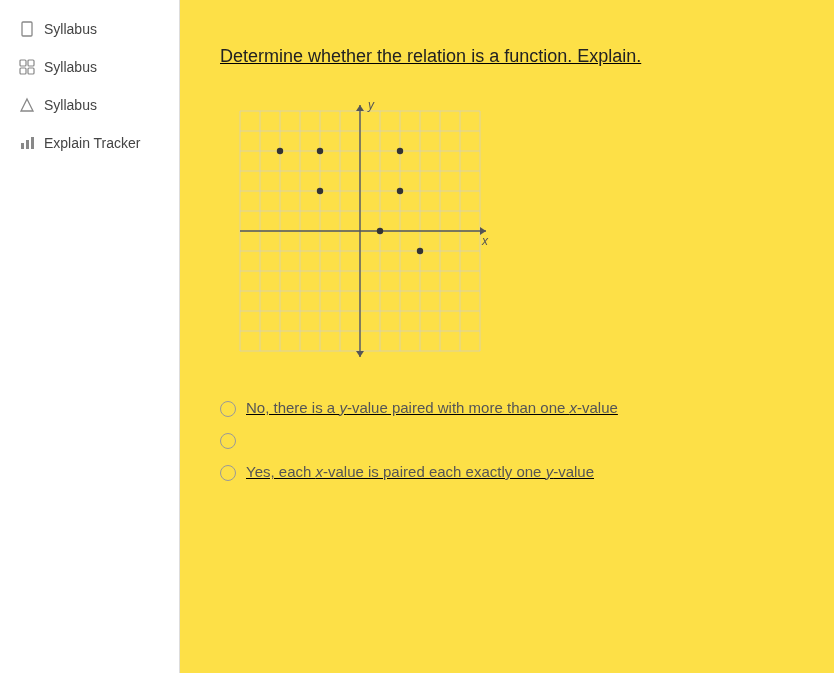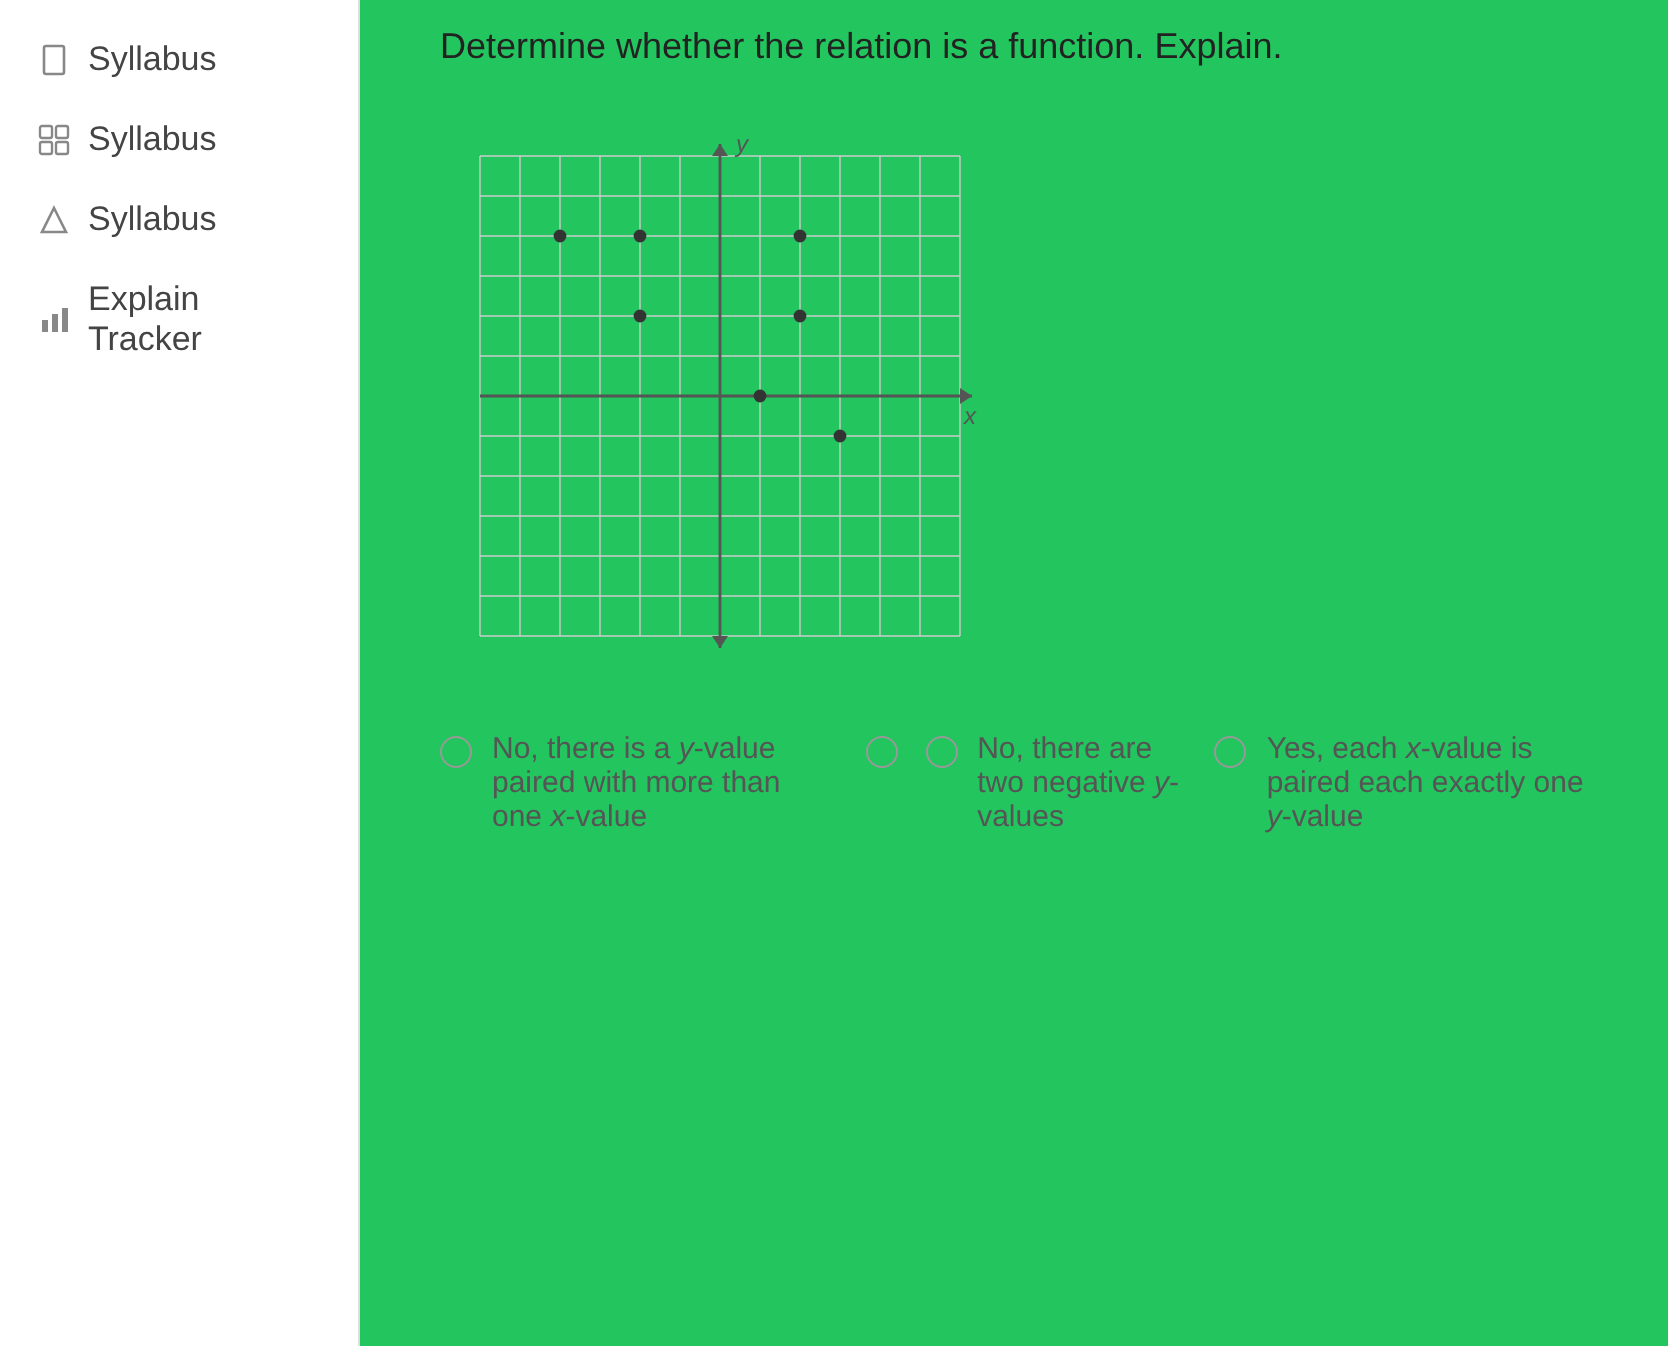--- a/index.html
+++ b/index.html
@@ -12,55 +12,56 @@
       overflow: hidden;
     }
     .sidebar {
       width: 180px;
       background: #fff;
       border-right: 1px solid #ddd;
       padding: 10px 0;
     }
     .sidebar-item {
       padding: 10px 18px;
-      font-size: 17px;
+      font-size: 14px;
       color: #444;
       cursor: pointer;
       display: flex;
       align-items: center;
       gap: 8px;
     }
     .sidebar-icon {
       width: 18px;
       height: 18px;
       display: inline-flex;
       align-items: center;
       justify-content: center;
       color: #888;
     }
     .main {
       flex: 1;
-      background: #22c55e;
-      padding: 13px 40px;
+      background: #fde047;
+      padding: 46px 40px;
       overflow: auto;
+      text-decoration: underline;
     }
     .question-prompt {
       font-size: 18px;
       color: #222;
       margin-bottom: 24px;
     }
     .chart-wrap {
       margin: 10px 0 28px 0;
     }
     .grid-svg {
       display: block;
     }
     .options {
       display: flex;
-      flex-direction: row;
+      flex-direction: column;
       gap: 14px;
       margin-top: 2px;
     }
     .option {
       display: flex;
       align-items: flex-start;
       gap: 10px;
       cursor: pointer;
       font-size: 15px;
       color: #555;
@@ -172,23 +173,17 @@
       <span class="option-text">
         <span>No, there is a </span><span class="ital">y</span><span>-value paired with more than one </span><span class="ital">x</span><span>-value</span>
       </span>
     </label>
     <label class="option">
       <span class="radio-circle"></span>
     </label>
     <label class="option">
       <span class="radio-circle"></span>
       <span class="option-text">
-        <span>No, there are two negative </span><span class="ital">y</span><span>-values</span><span class="ital"></span><span></span>
-      </span>
-    </label>
-    <label class="option">
-      <span class="radio-circle"></span>
-      <span class="option-text">
         <span>Yes, each </span><span class="ital">x</span><span>-value is paired each exactly one </span><span class="ital">y</span><span>-value</span>
       </span>
     </label>
   </div>
 </div>
 
 </body></html>

